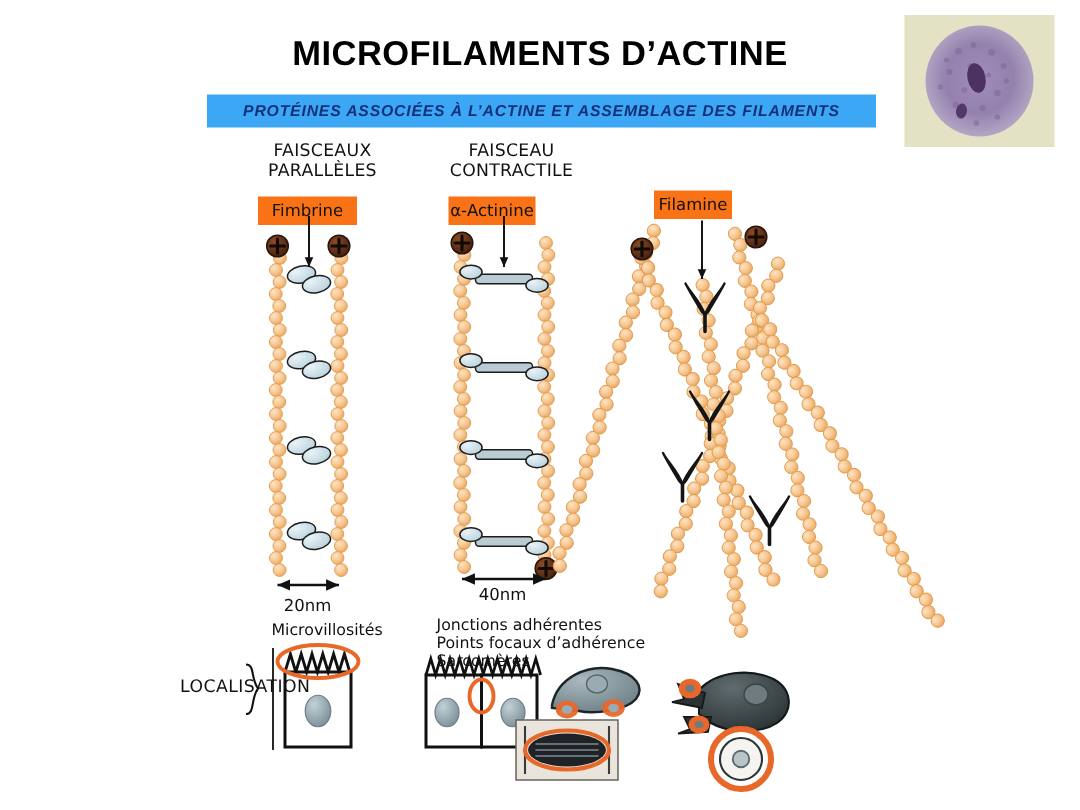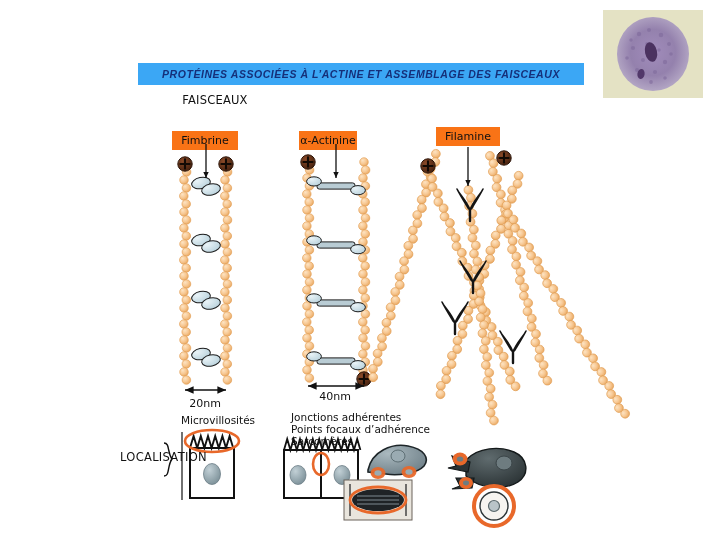--- a/index.html
+++ b/index.html
@@ -48,21 +48,21 @@
 
   .protlabel{
     position:absolute;height:19px;
     background:#f97316;
     display:flex;align-items:center;justify-content:center;
     font-size:11px;color:#111;
     font-family:"DejaVu Sans", sans-serif;
   }
   .p1{left:172px;top:131px;width:66px;}
   .p2{left:299px;top:131px;width:58px;}
-  .p3{left:436px;top:127px;width:64px;}
+  .p3{left:436px;top:127px;width:52px;}
 
   
   .diagram{position:absolute;left:0;top:0;width:720px;height:540px;}
 
   
   .measure{
     position:absolute;font-size:11px;color:#111;text-align:center;
     font-family:"DejaVu Sans", sans-serif;
   }
   .m1{left:172px;top:397px;width:66px;}
@@ -81,23 +81,24 @@
   }
   .lt1{left:181px;top:415px;}
   .lt2{left:291px;top:412px;}
   .lt3{left:443px;top:404px;}
 </style>
 </head>
 <body>
 
 <div class="slide">
 
+  <div class="title">MICROFILAMENTS D’ACTINE</div>
 
   <div class="banner">
-    <span>PROTÉINES ASSOCIÉES À L’ACTINE ET ASSEMBLAGE DES FAISCEAUX</span>
+    <span>PROTÉINES ASSOCIÉES À L’ACTINE ET ASSEMBLAGE DES FILAMENTS</span>
   </div>
 
   <div class="micro">
     <svg width="100" height="88" viewBox="0 0 100 88">
       <defs>
         <radialGradient id="mg" cx="50%" cy="48%" r="52%">
           <stop offset="0%" stop-color="#a18cbb"></stop>
           <stop offset="60%" stop-color="#9481ad"></stop>
           <stop offset="100%" stop-color="#b3a6c4"></stop>
         </radialGradient>
@@ -122,22 +123,25 @@
         <circle cx="62" cy="68" r="1.8"></circle>
           <circle cx="28" cy="30" r="1.7"></circle>
       </g>
       <ellipse cx="48" cy="42" rx="6" ry="10" fill="#4b3260" transform="rotate(-12 48 42)"></ellipse>
       <ellipse cx="38" cy="64" rx="3.6" ry="5" fill="#52386a" transform="rotate(10 38 64)"></ellipse>
     </svg>
   </div>
 
   <div class="colhead c1head">
     <div>FAISCEAUX</div>
+    <div>PARALLÈLES</div>
   </div>
   <div class="colhead c2head">
+    <div>FAISCEAU</div>
+    <div>CONTRACTILE</div>
   </div>
 
   <div class="protlabel p1">
     <span>Fimbrine</span>
   </div>
   <div class="protlabel p2">
     <span>α-Actinine</span>
   </div>
   <div class="protlabel p3">
     <span>Filamine</span>

